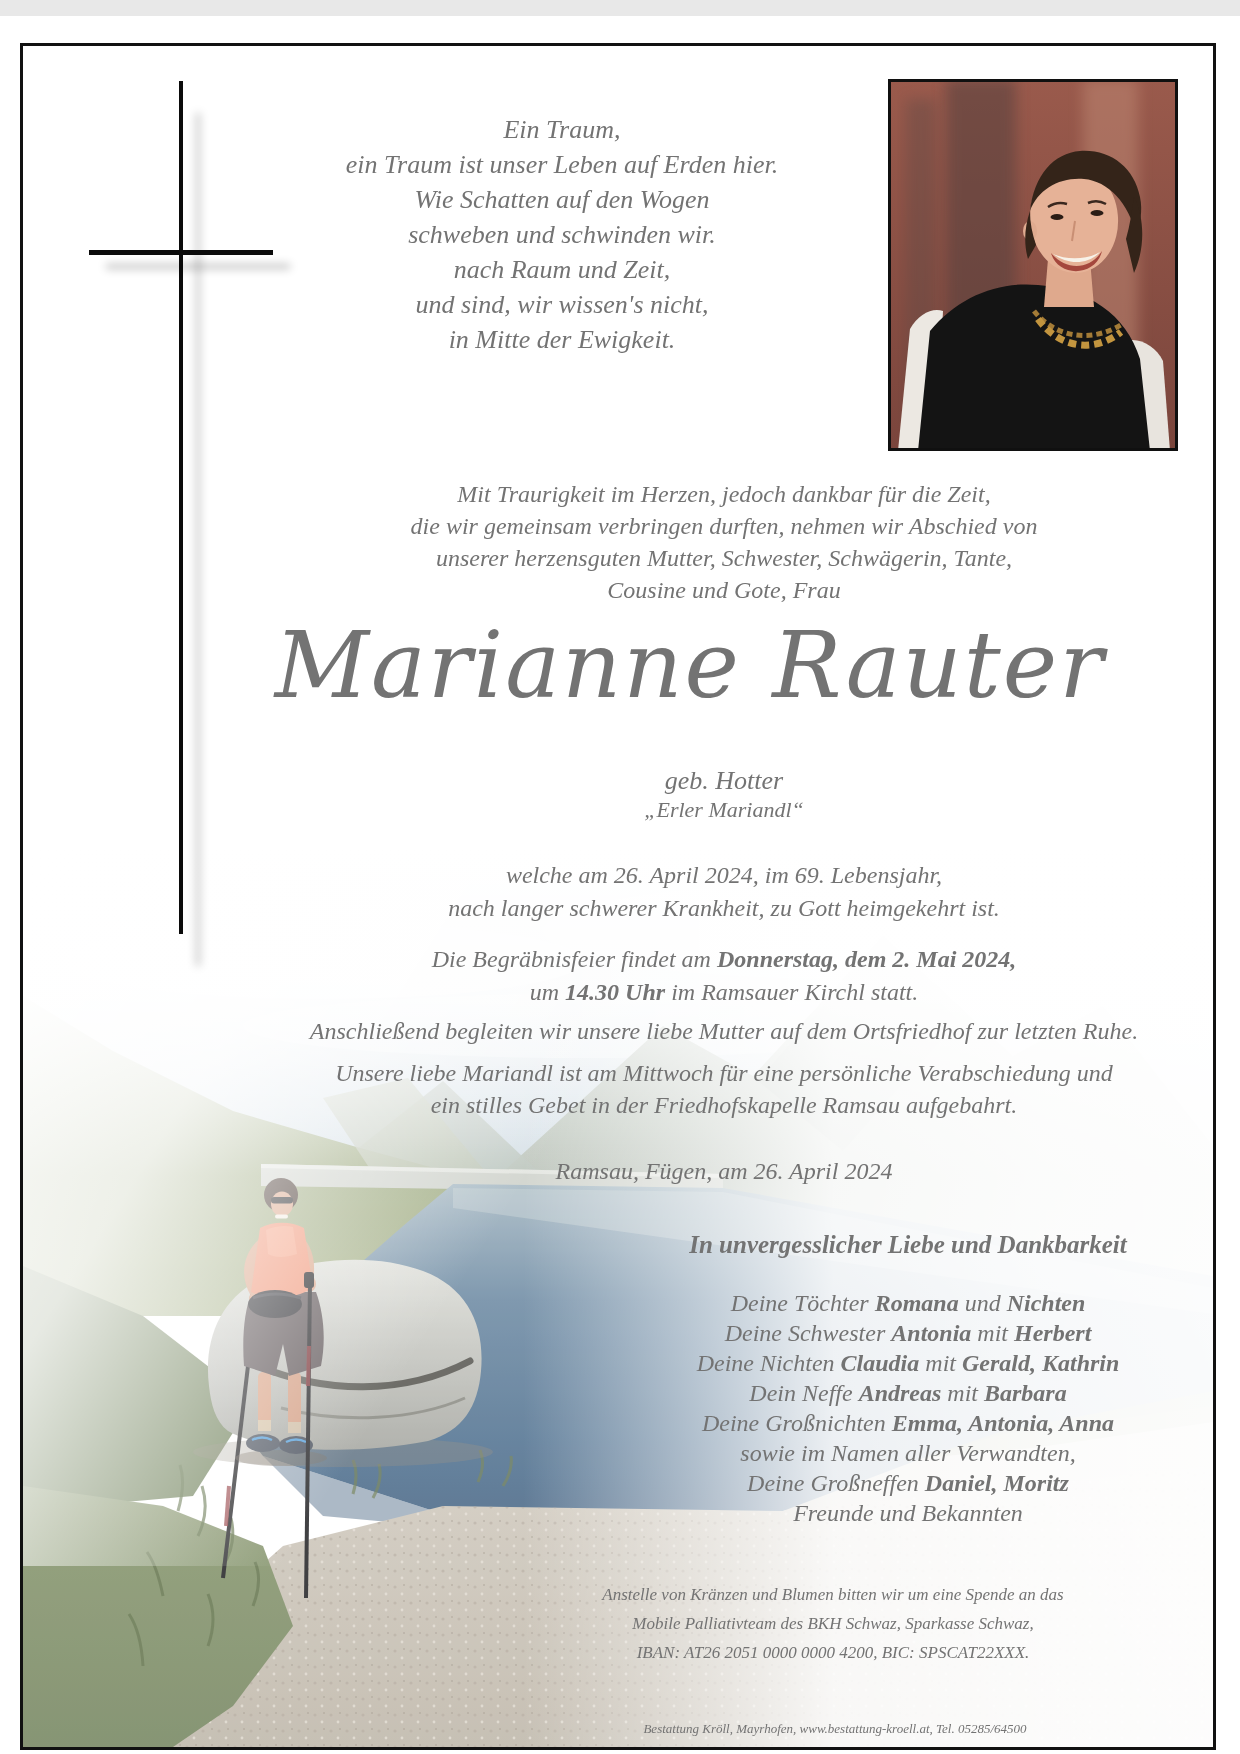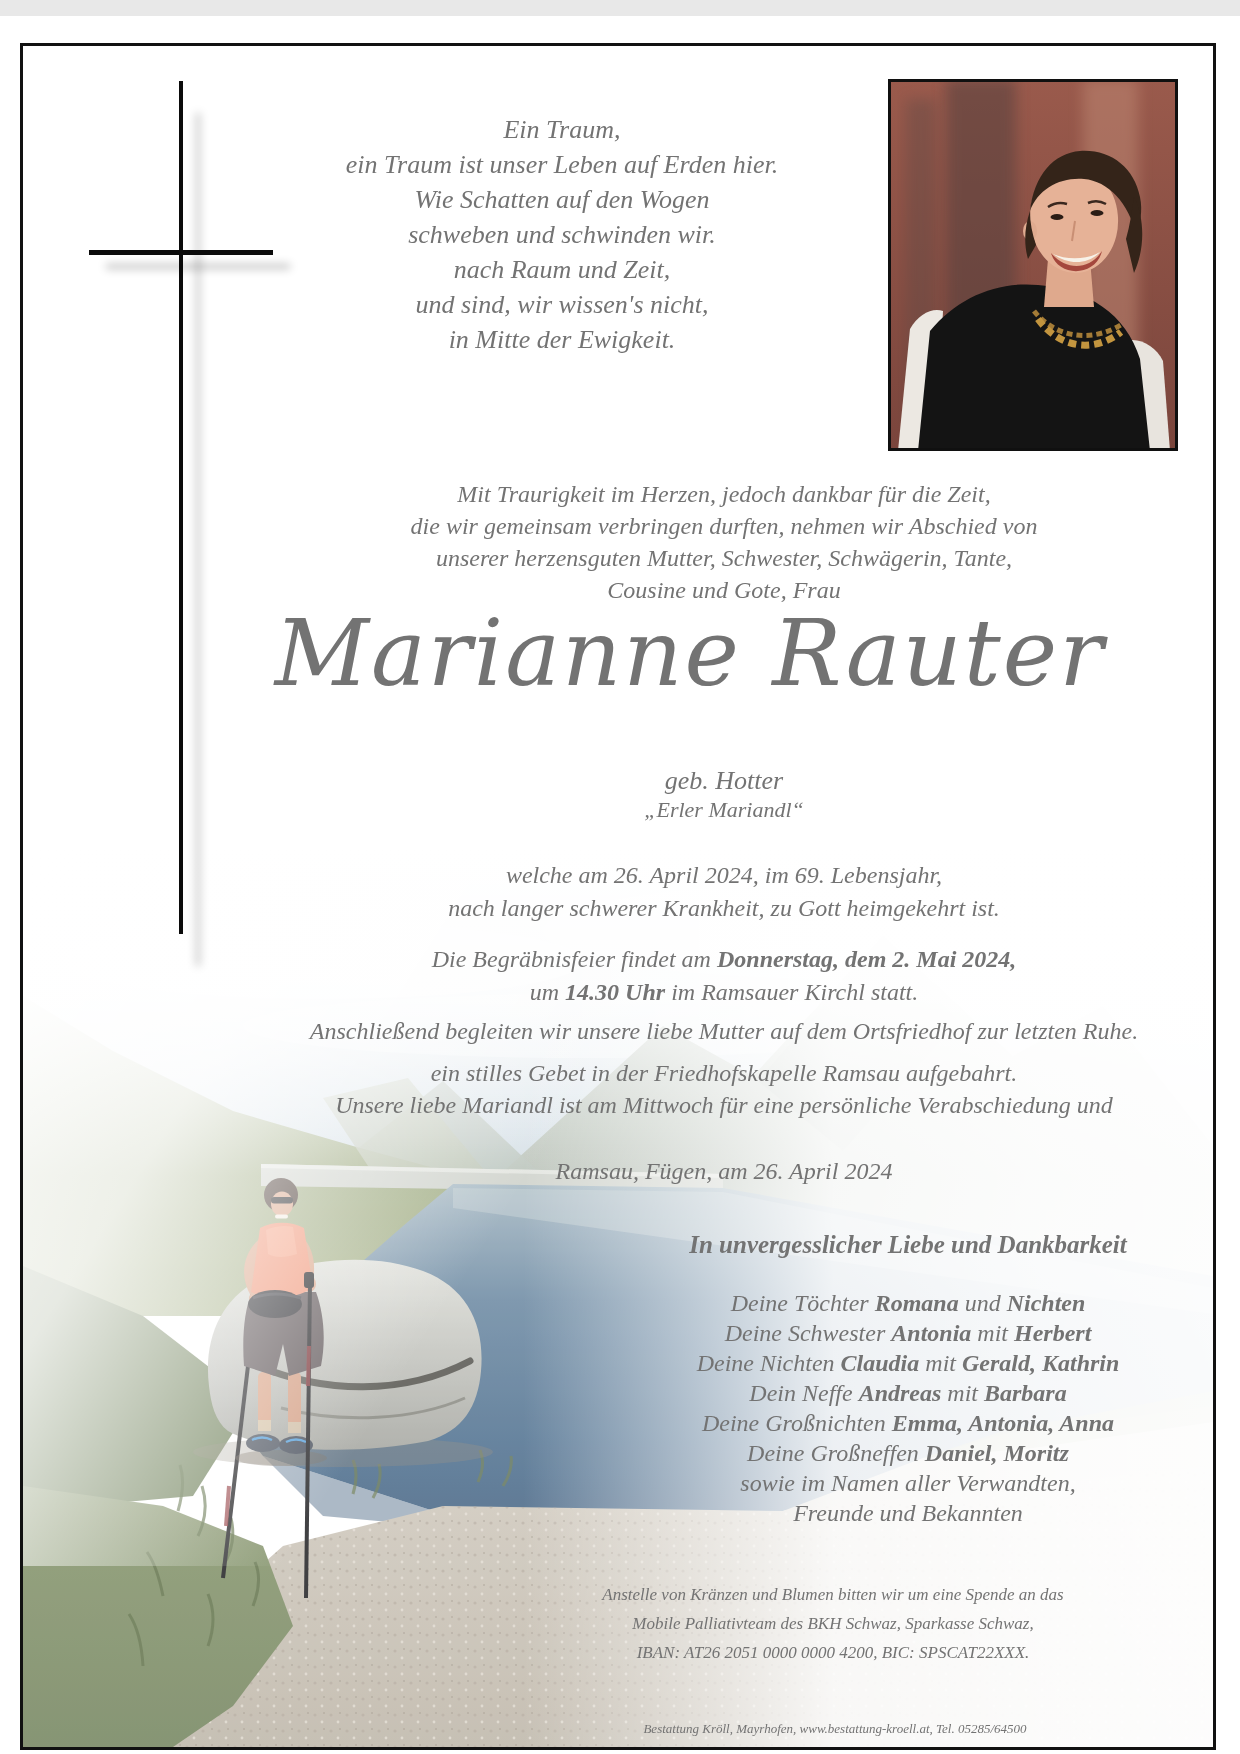--- a/index.html
+++ b/index.html
@@ -44,21 +44,21 @@
   .tblock{position:absolute;text-align:center;z-index:10;}
   .poem{
     left:162px;top:96px;width:800px;
     font-size:26px;line-height:35px;font-weight:500;
   }
   .intro{
     left:224px;top:462px;width:1000px;
     font-size:24px;line-height:32px;
   }
   .name{
-    left:190px;top:578px;width:1000px;
+    left:190px;top:590px;width:1000px;
     font-size:92px;line-height:120px;
     font-family:"DejaVu Serif","Liberation Serif",serif;
     font-style:italic;letter-spacing:2px;
   }
   .geb{left:224px;top:752px;width:1000px;font-size:26px;line-height:26px;}
   .nick{left:224px;top:781px;width:1000px;font-size:22px;line-height:26px;}
   .passing{left:224px;top:843px;width:1000px;font-size:24px;line-height:33px;}
   .funeral{left:224px;top:927px;width:1000px;font-size:24px;line-height:33px;}
   .procession{left:224px;top:1000px;width:1000px;font-size:24px;line-height:30px;}
   .laying{left:224px;top:1041px;width:1000px;font-size:24px;line-height:32px;}
@@ -297,36 +297,36 @@
     </div>
 
   <div class="tblock funeral">
       <div class="line"><span>Die Begräbnisfeier findet am </span><span class="b">Donnerstag, dem 2. Mai 2024,</span></div>
       <div class="line"><span>um </span><span class="b">14.30 Uhr</span><span> im Ramsauer Kirchl statt.</span></div>
     </div>
 
   <div class="tblock procession">Anschließend begleiten wir unsere liebe Mutter auf dem Ortsfriedhof zur letzten Ruhe.</div>
 
   <div class="tblock laying">
+      <div class="line">Unsere liebe Mariandl ist am Mittwoch für eine persönliche Verabschiedung und</div>
       <div class="line">ein stilles Gebet in der Friedhofskapelle Ramsau aufgebahrt.</div>
-      <div class="line">Unsere liebe Mariandl ist am Mittwoch für eine persönliche Verabschiedung und</div>
     </div>
 
   <div class="tblock placedate">Ramsau, Fügen, am 26. April 2024</div>
 
   <div class="tblock tribute">In unvergesslicher Liebe und Dankbarkeit</div>
 
   <div class="tblock mourners">
       <div class="line"><span>Deine Töchter </span><span class="b">Romana</span><span> und </span><span class="b">Nichten</span></div>
       <div class="line"><span>Deine Schwester </span><span class="b">Antonia</span><span> mit </span><span class="b">Herbert</span></div>
       <div class="line"><span>Deine Nichten </span><span class="b">Claudia</span><span> mit </span><span class="b">Gerald, Kathrin</span></div>
       <div class="line"><span>Dein Neffe </span><span class="b">Andreas</span><span> mit </span><span class="b">Barbara</span></div>
       <div class="line"><span>Deine Großnichten </span><span class="b">Emma, Antonia, Anna</span></div>
+      <div class="line"><span>sowie im Namen aller Verwandten,</span></div>
       <div class="line"><span>Deine Großneffen </span><span class="b">Daniel, Moritz</span></div>
-      <div class="line"><span>sowie im Namen aller Verwandten,</span></div>
       <div class="line"><span>Freunde und Bekannten</span></div>
     </div>
 
   <div class="tblock donation">
       <div class="line">Anstelle von Kränzen und Blumen bitten wir um eine Spende an das</div>
       <div class="line">Mobile Palliativteam des BKH Schwaz, Sparkasse Schwaz,</div>
       <div class="line">IBAN: AT26 2051 0000 0000 4200, BIC: SPSCAT22XXX.</div>
     </div>
 
   <div class="tblock footer">Bestattung Kröll, Mayrhofen, www.bestattung-kroell.at, Tel. 05285/64500</div>

